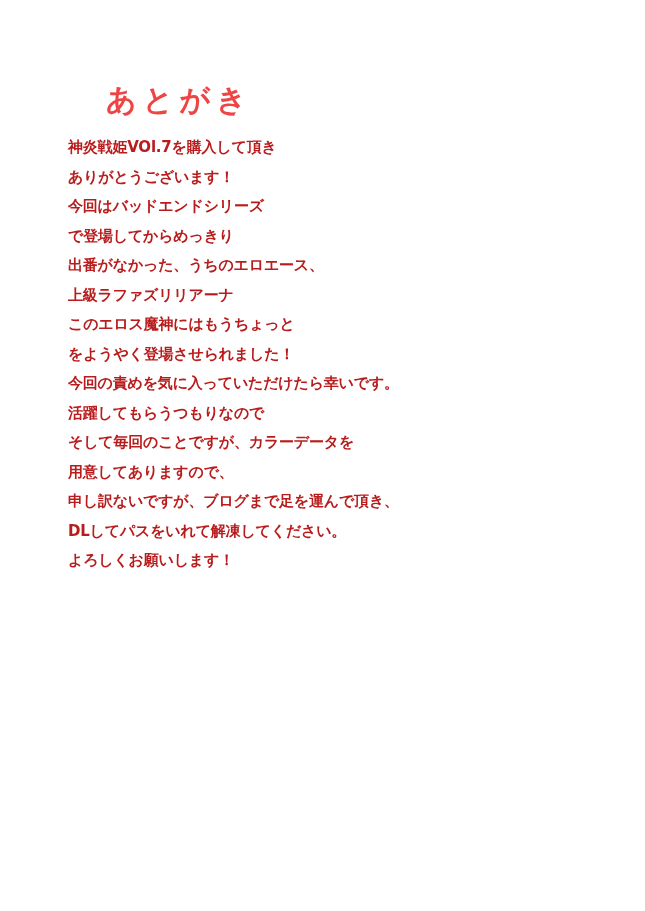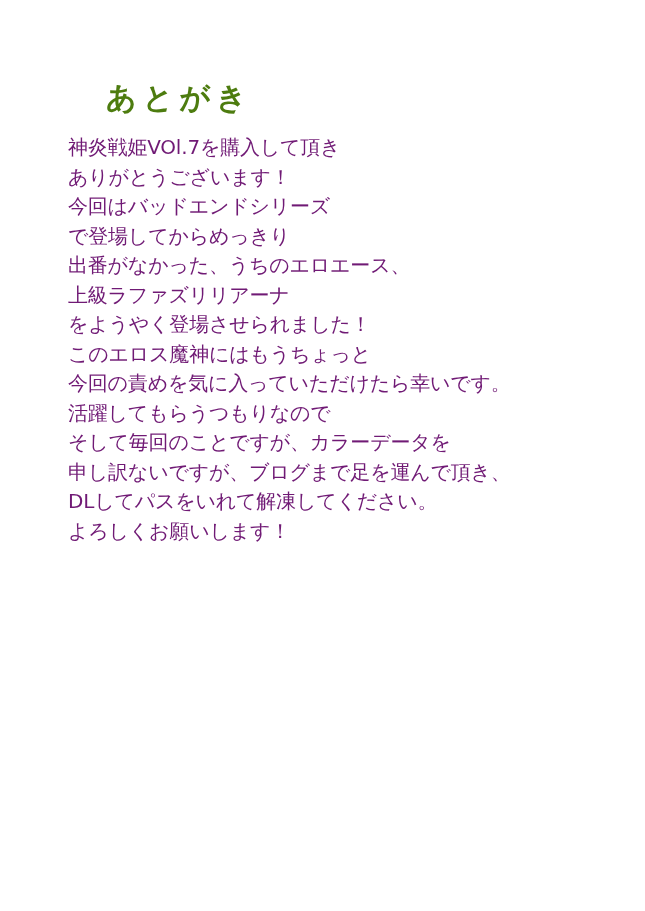--- a/index.html
+++ b/index.html
@@ -18,61 +18,62 @@
     position: relative;
     width: 645px;
     height: 911px;
     background: #ffffff;
     box-sizing: border-box;
   }
   .afterword-title {
     position: absolute;
     left: 106px;
     top: 82px;
-    font-family: Liberation Mono, monospace;
+    font-family: Liberation Serif, serif;
     font-size: 30px;
     font-weight: bold;
     letter-spacing: 6px;
-    color: #4d7c0f;
+    color: #ef4444;
     line-height: 1.2;
     white-space: nowrap;
   }
   .body-block {
     position: absolute;
     left: 68px;
     top: 133px;
     width: 520px;
   }
   .body-line {
     font-family: "DejaVu Sans", sans-serif;
-    font-size: 20px;
-    font-weight: normal;
+    font-size: 15px;
+    font-weight: bold;
     line-height: 29.5px;
-    color: #701a75;
+    color: #b91c1c;
     white-space: nowrap;
     letter-spacing: -0.2px;
   }
 </style>
 </head>
 <body>
 
 <div class="page">
 
   <div class="afterword-title">あとがき</div>
 
   <div class="body-block">
     <div class="body-line">神炎戦姫VOl.7を購入して頂き</div>
     <div class="body-line">ありがとうございます！</div>
     <div class="body-line">今回はバッドエンドシリーズ</div>
     <div class="body-line">で登場してからめっきり</div>
     <div class="body-line">出番がなかった、うちのエロエース、</div>
     <div class="body-line">上級ラファズリリアーナ</div>
+    <div class="body-line">このエロス魔神にはもうちょっと</div>
     <div class="body-line">をようやく登場させられました！</div>
-    <div class="body-line">このエロス魔神にはもうちょっと</div>
     <div class="body-line">今回の責めを気に入っていただけたら幸いです。</div>
     <div class="body-line">活躍してもらうつもりなので</div>
     <div class="body-line">そして毎回のことですが、カラーデータを</div>
+    <div class="body-line">用意してありますので、</div>
     <div class="body-line">申し訳ないですが、ブログまで足を運んで頂き、</div>
     <div class="body-line">DLしてパスをいれて解凍してください。</div>
     <div class="body-line">よろしくお願いします！</div>
   </div>
 
 </div>
 
 </body></html>

